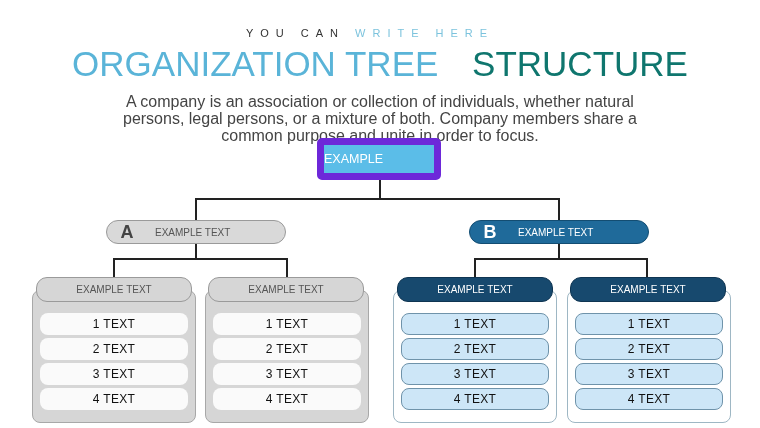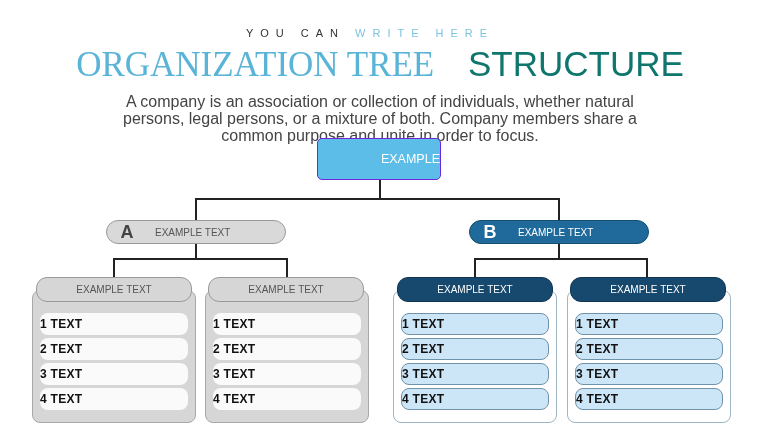--- a/index.html
+++ b/index.html
@@ -9,34 +9,34 @@
   .subtitle {
     position: absolute; top: 27px; left: 0; width: 740px; text-align: center;
     font-size: 11px; letter-spacing: 7px; color: #333;
   }
   .subtitle .accent { color: #7cc3dd; }
 
   .title {
     position: absolute; top: 44px; left: 0; width: 760px; text-align: center;
     font-size: 35px; letter-spacing: 0px; line-height: 40px;
   }
-  .title .t1 { color: #5ab4d8; font-family: Liberation Serif, serif; }
+  .title .t1 { color: #5ab4d8; }
   .title .t2 { color: #0f766e; margin-left: 24px; }
 
   .desc {
     position: absolute; top: 93px; left: 110px; width: 540px; text-align: center;
     font-size: 16px; line-height: 17px; color: #444;
   }
 
   .line { position: absolute; background: #222; }
 
   .root {
     position: absolute; left: 317px; top: 138px; width: 124px; height: 42px;
-    background: #5bbde8; border: 1px solid #6d28d9; border-radius: 5px;
-    color: #fff; font-size: 12.5px; text-align: right; line-height: 16px;
+    background: #5bbde8; border: 7px solid #6d28d9; border-radius: 5px;
+    color: #fff; font-size: 12.5px; text-align: left; line-height: 16px;
     display: flex; flex-direction: column; justify-content: center;
   }
 
   .branch {
     position: absolute; top: 220px; width: 180px; height: 24px;
     border-radius: 12px; display: flex; align-items: center;
     font-size: 10px;
   }
   .branch .letter { font-size: 18px; font-weight: bold; width: 40px; text-align: center; }
   .branch .lbl { flex: 1; padding-left: 8px; }
@@ -55,21 +55,21 @@
     position: absolute; top: 277px; width: 156px; height: 25px;
     border-radius: 11px; font-size: 10px; display: flex; align-items: center;
     justify-content: center;
   }
   .tab.gray { background: #d6d6d6; border: 1px solid #9a9a9a; color: #555; }
   .tab.blue { background: #17496e; border: 1px solid #0f3552; color: #fff; }
 
   .items { position: absolute; top: 313px; width: 148px; }
   .item {
     height: 22px; margin-bottom: 3px; border-radius: 8px;
-    font-size: 12px; font-weight: bold; line-height: 22px;
+    font-size: 12px; font-weight: normal; text-align: center; line-height: 22px;
     color: #111; letter-spacing: 0.3px;
   }
   .items.gray .item { background: #fafafa; }
   .items.blue .item { background: #cde6f7; border: 1px solid #6f93aa; line-height: 20px; }
 </style>
 </head>
 <body>
 
 <div class="subtitle">
   <span>YOU CAN</span>

